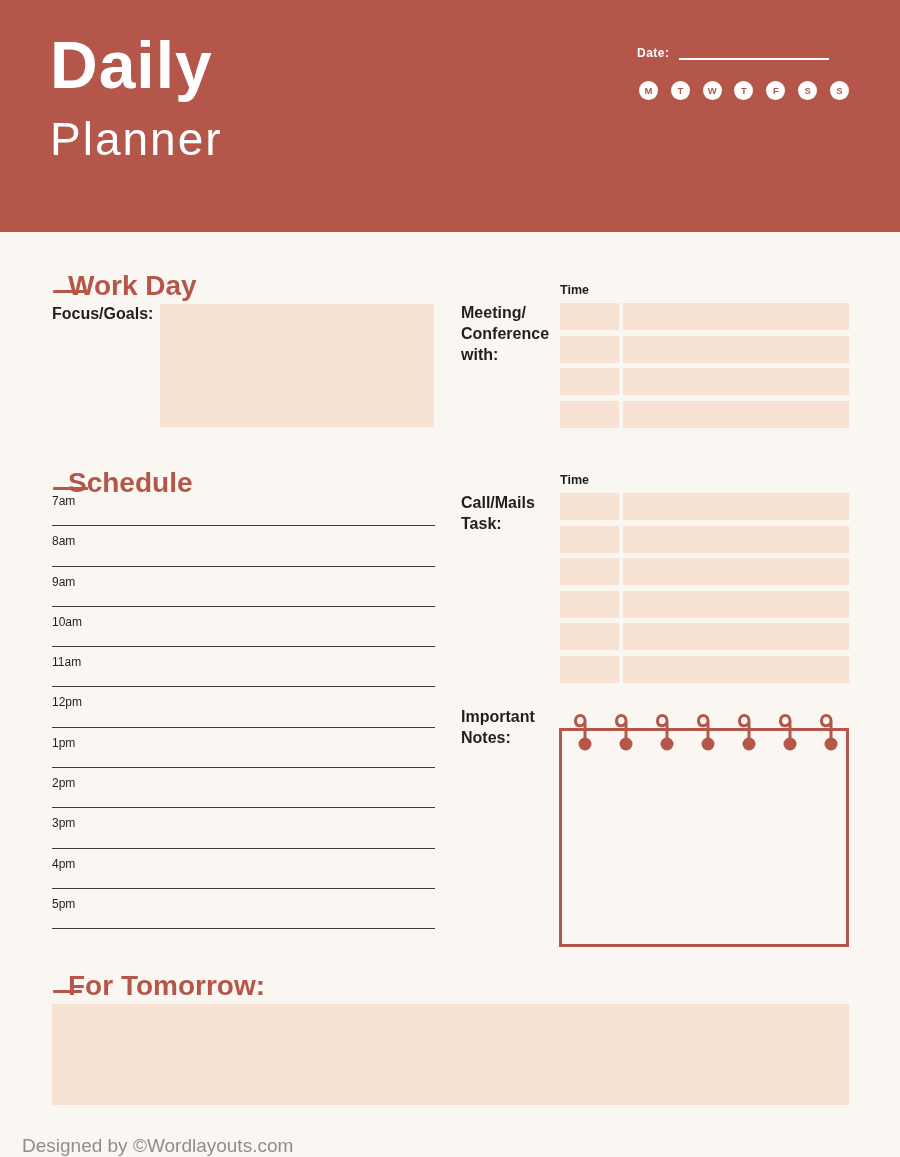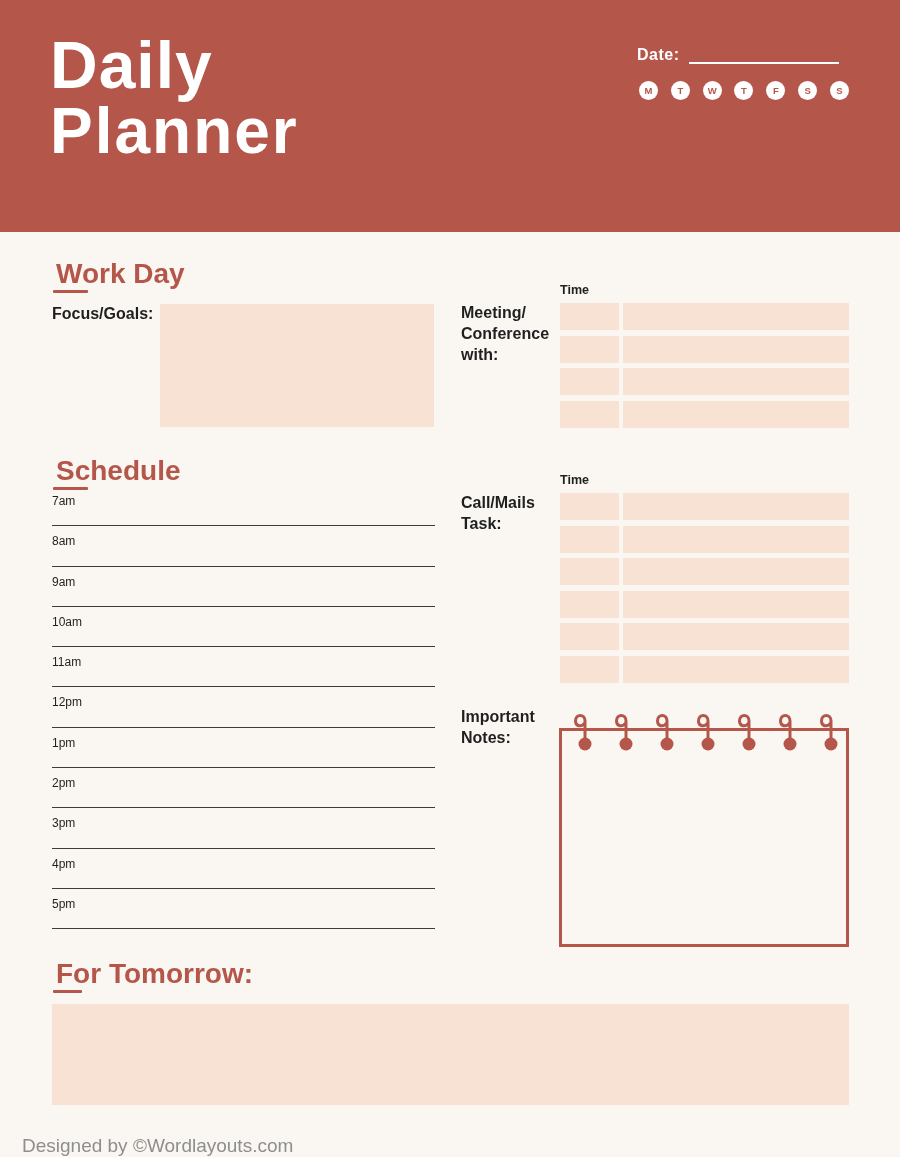--- a/index.html
+++ b/index.html
@@ -9,32 +9,32 @@
     --ink:#1F1F1F;
   }
   *{box-sizing:border-box;}
   body{margin:0;background:#e8e8e8;font-family:"Liberation Sans",sans-serif;}
   .page{position:relative;width:900px;height:1157px;background:var(--cream);overflow:hidden;margin:0 auto;}
 
   
   .hero{position:absolute;left:0;top:0;width:900px;height:232px;background:var(--terracotta);padding-left:40px;}
   .title-block{position:absolute;left:50px;top:32px;color:#fff;}
   .t-bold{font-size:66px;font-weight:800;letter-spacing:1px;line-height:1.0;}
-  .t-light{font-size:64px;font-weight:700;letter-spacing:2px;line-height:1.0;margin-top:1px;}
+  .t-light{font-size:46px;font-weight:400;letter-spacing:2px;line-height:1.0;margin-top:18px;}
   .date-row{position:absolute;left:637px;top:46px;display:flex;align-items:flex-end;color:#fff;}
-  .date-label{font-weight:700;font-size:16px;letter-spacing:.5px;}
+  .date-label{font-weight:700;font-size:12px;letter-spacing:.5px;}
   .date-line{display:inline-block;width:150px;height:14px;border-bottom:2px solid #fff;margin-left:9px;}
   .weekday-row{position:absolute;left:639px;top:81px;width:210px;display:flex;justify-content:space-between;}
   .day-circle{width:19px;height:19px;border-radius:50%;background:#fff;color:var(--terracotta);
     font-size:9.5px;font-weight:700;display:flex;align-items:center;justify-content:center;}
   .subtitle{position:absolute;right:50px;top:142px;width:440px;margin:0;text-align:right;color:#fff;
     font-size:17.5px;line-height:1.33;white-space:pre-line;}
 
   
-  .section-heading{position:absolute;margin:4px;color:var(--terracotta);font-size:28px;font-weight:700;line-height:1.2;}
+  .section-heading{position:absolute;margin:16px;color:var(--terracotta);font-size:28px;font-weight:700;line-height:1.2;}
   .heading-rule{position:absolute;background:var(--terracotta);height:3px;border-radius:1px;}
   #workday-heading{left:52px;top:253px;}
   #workday-rule{left:53px;top:290px;width:35px;}
   #schedule-heading{left:52px;top:450px;}
   #schedule-rule{left:53px;top:487px;width:35px;}
   #tomorrow-heading{left:52px;top:953px;}
   #tomorrow-rule{left:53px;top:990px;width:29px;}
 
   
   .field-label{position:absolute;color:var(--ink);font-weight:700;font-size:16px;line-height:1.32;white-space:pre-line;}

